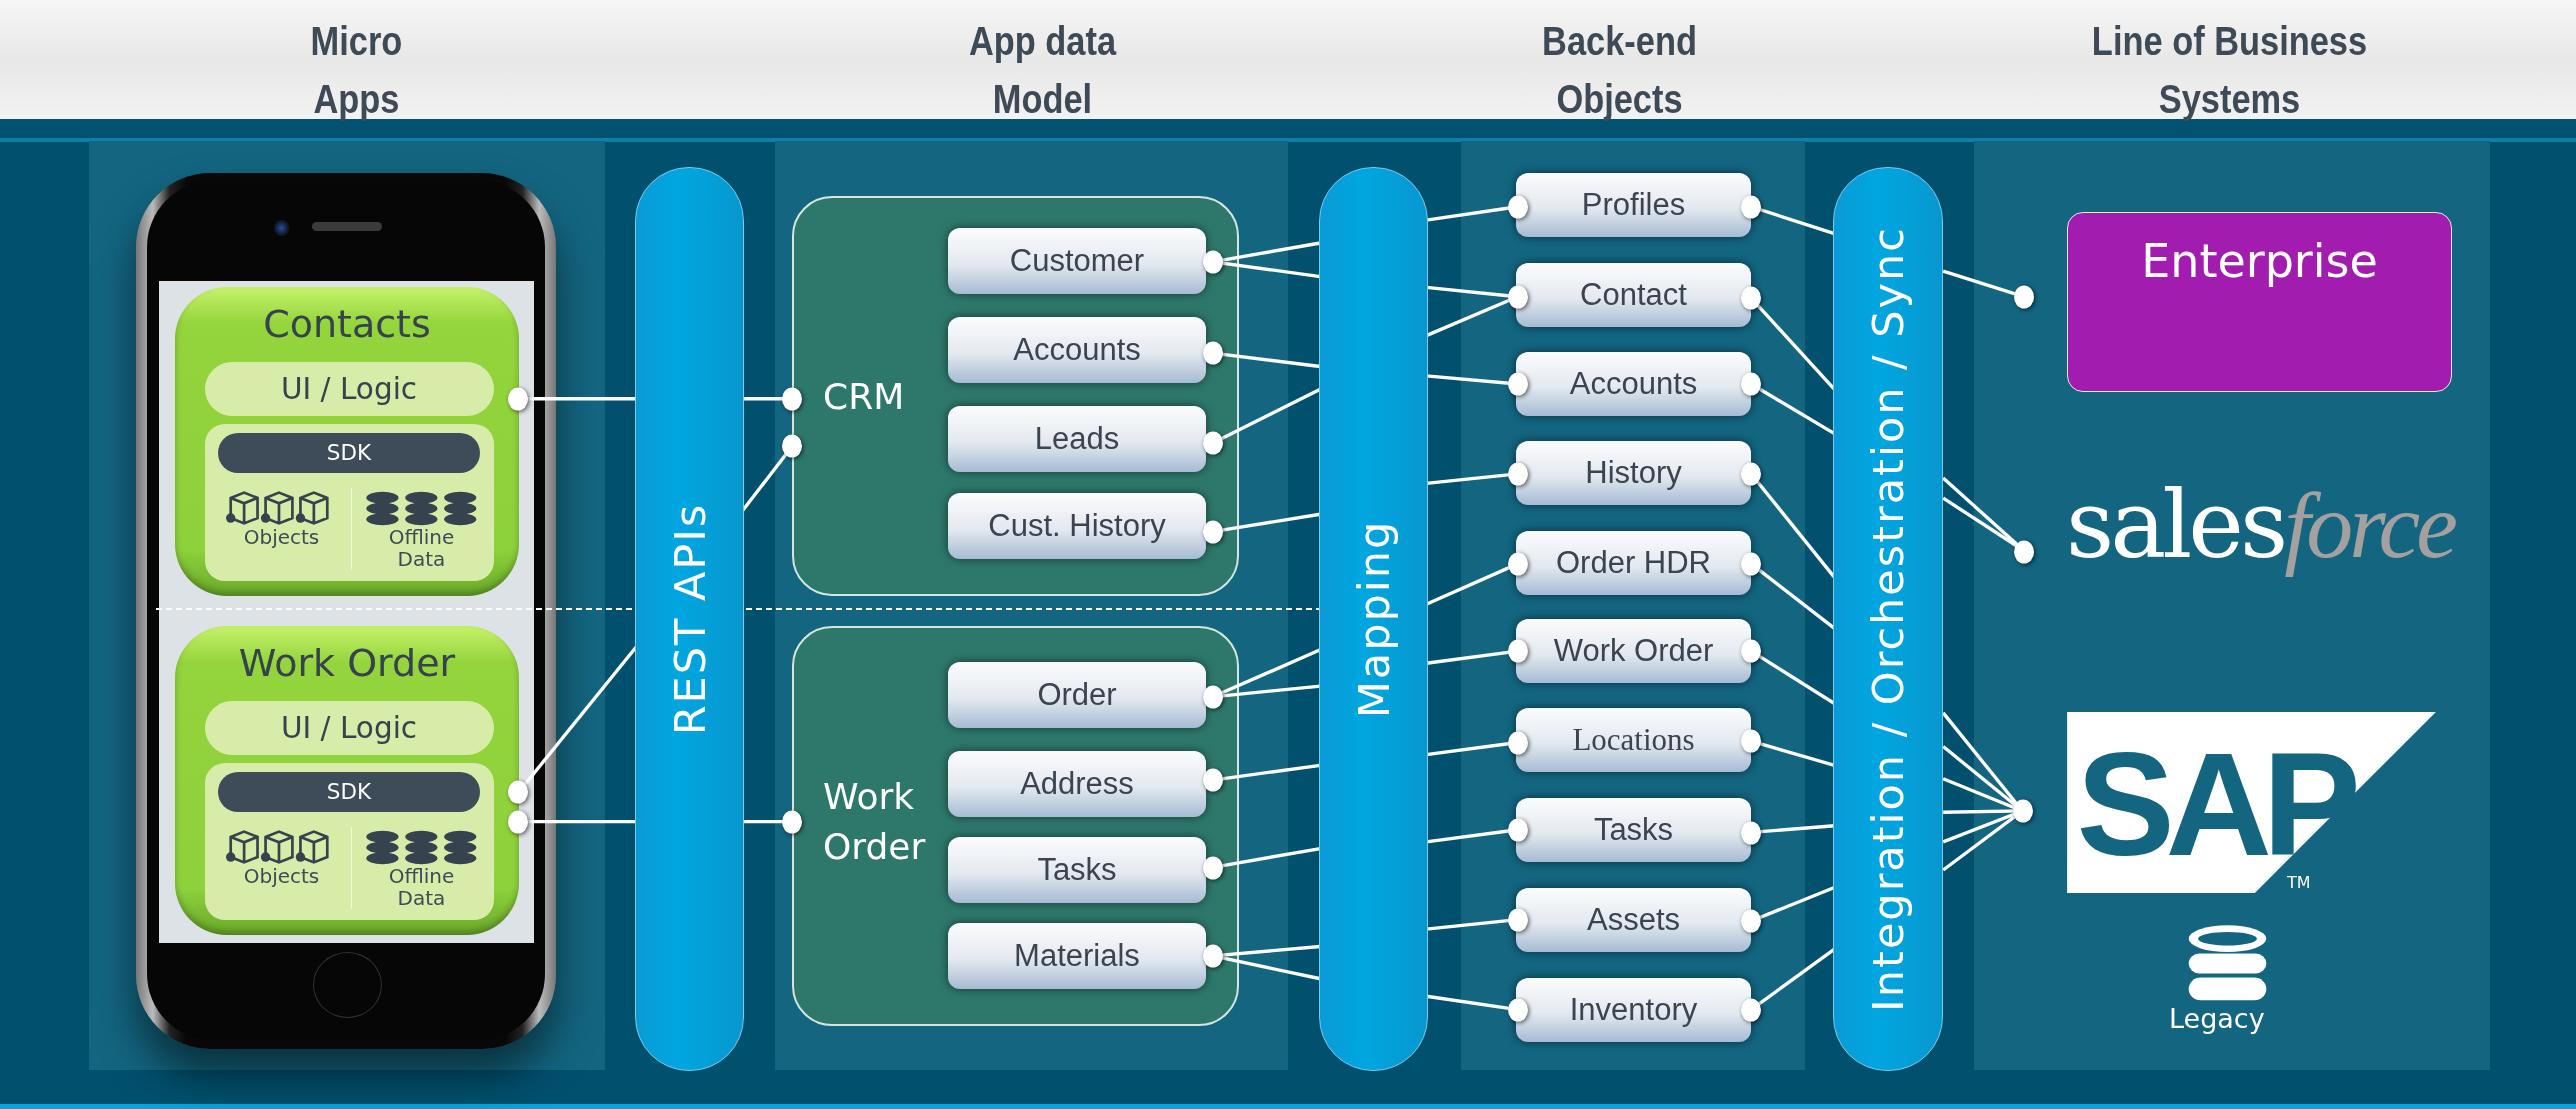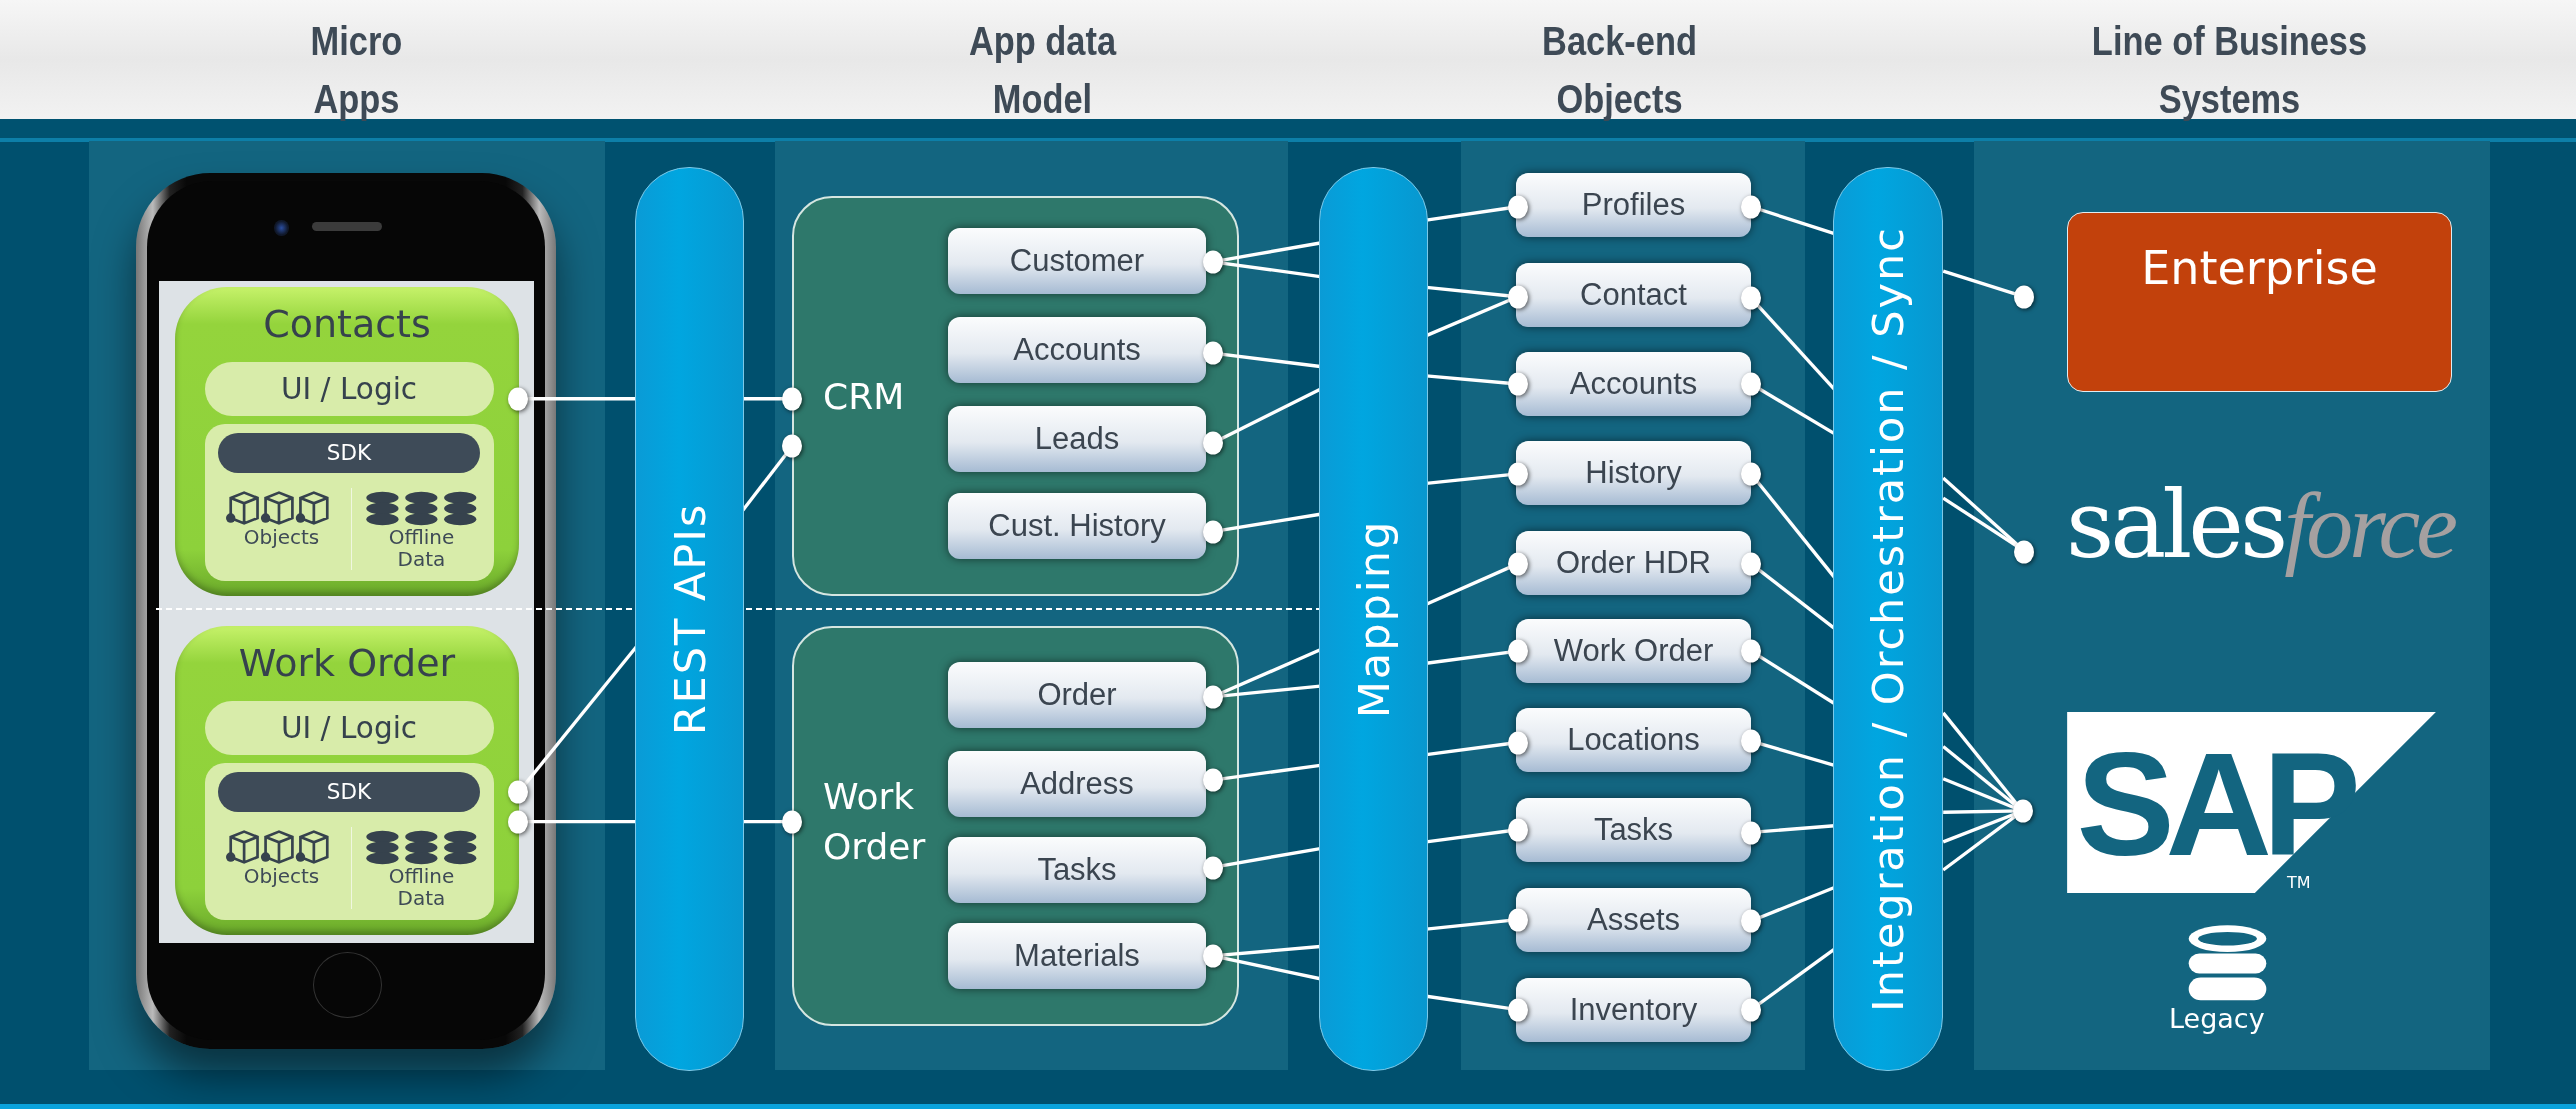--- a/index.html
+++ b/index.html
@@ -44,22 +44,22 @@
   .ui-logic { position:absolute; left:29.5px; width:289px; height:54px; border-radius:27px; background:#d8ecaa;
               text-align:center; line-height:54px; color:#36424d; font-size:29.5px; }
   .sdk-wrap { position:absolute; left:29.5px; width:289px; height:157px; border-radius:20px; background:#d8ecaa; }
   .sdk-bar { position:absolute; left:13.4px; top:9.4px; width:262px; height:40px; border-radius:20px; background:#3e4b58;
              color:#fff; text-align:center; line-height:40px; font-size:21.5px; }
   .sdk-sep { position:absolute; left:146px; top:64px; width:1.3px; height:82px; background:#f0f7e0; }
   .sdk-icons { position:absolute; display:flex; gap:5.4px; }
   .sdk-text { position:absolute; color:#3e4a56; font-size:20px; text-align:center; line-height:21.5px; }
   .dashed { position:absolute; left:156px; top:608px; width:1166px; border-top:2px dashed #fff; }
   .esb { position:absolute; left:2067px; top:212px; width:385px; height:180px; border:1.3px solid #e0eef3;
-         border-radius:16px; background:#c2410c; box-sizing:border-box; color:#fff; font-size:46px;
-         text-align:center; line-height:54px; padding-top:28px; }
+         border-radius:16px; background:#a21caf; box-sizing:border-box; color:#fff; font-size:46px;
+         text-align:center; line-height:54px; padding-top:21px; }
   .sf { position:absolute; left:2066px; top:470px; font-family:"DejaVu Serif", serif; font-size:94px; color:#fff; letter-spacing:-4px; }
   .sf i { color:#a5a0a0; font-family:"Liberation Serif", serif; }
   .sap { position:absolute; left:2067px; top:712px; width:369px; height:181px; }
   .tm { position:absolute; left:2287px; top:873px; color:#fff; font-size:16px; }
   .legacy-icon { position:absolute; left:2187px; top:924px; width:81px; height:79px; }
   .legacy { position:absolute; left:2169px; top:1003px; color:#fff; font-size:27px; }
 </style>
 </head>
 <body>
 
@@ -195,21 +195,21 @@
 <div class="node" style="left:948px;top:751px;">Address</div>
 <div class="node" style="left:948px;top:837px;">Tasks</div>
 <div class="node" style="left:948px;top:923px;">Materials</div>
 
 <div class="node be-node" style="left:1516px;top:173px;">Profiles</div>
 <div class="node be-node" style="left:1516px;top:263px;">Contact</div>
 <div class="node be-node" style="left:1516px;top:352px;">Accounts</div>
 <div class="node be-node" style="left:1516px;top:441px;">History</div>
 <div class="node be-node" style="left:1516px;top:531px;">Order HDR</div>
 <div class="node be-node" style="left:1516px;top:619px;">Work Order</div>
-<div class="node be-node" style="left:1516px;top:708px;">Locations</div>
+<div class="node be-node" style="left:1516px;top:708px;font-family:Liberation Serif, serif;">Locations</div>
 <div class="node be-node" style="left:1516px;top:798px;">Tasks</div>
 <div class="node be-node" style="left:1516px;top:888px;">Assets</div>
 <div class="node be-node" style="left:1516px;top:978px;">Inventory</div>
 
 <svg class="lines" width="2576" height="1109" viewBox="0 0 3836 1652">
   <g stroke="#fff" stroke-width="5" fill="none">
     <line x1="772" y1="594" x2="1180" y2="594"></line>
     <line x1="772" y1="1180" x2="950" y2="960"></line>
     <line x1="1106" y1="760" x2="1180" y2="664"></line>
     <line x1="772" y1="1224" x2="1180" y2="1224"></line>

